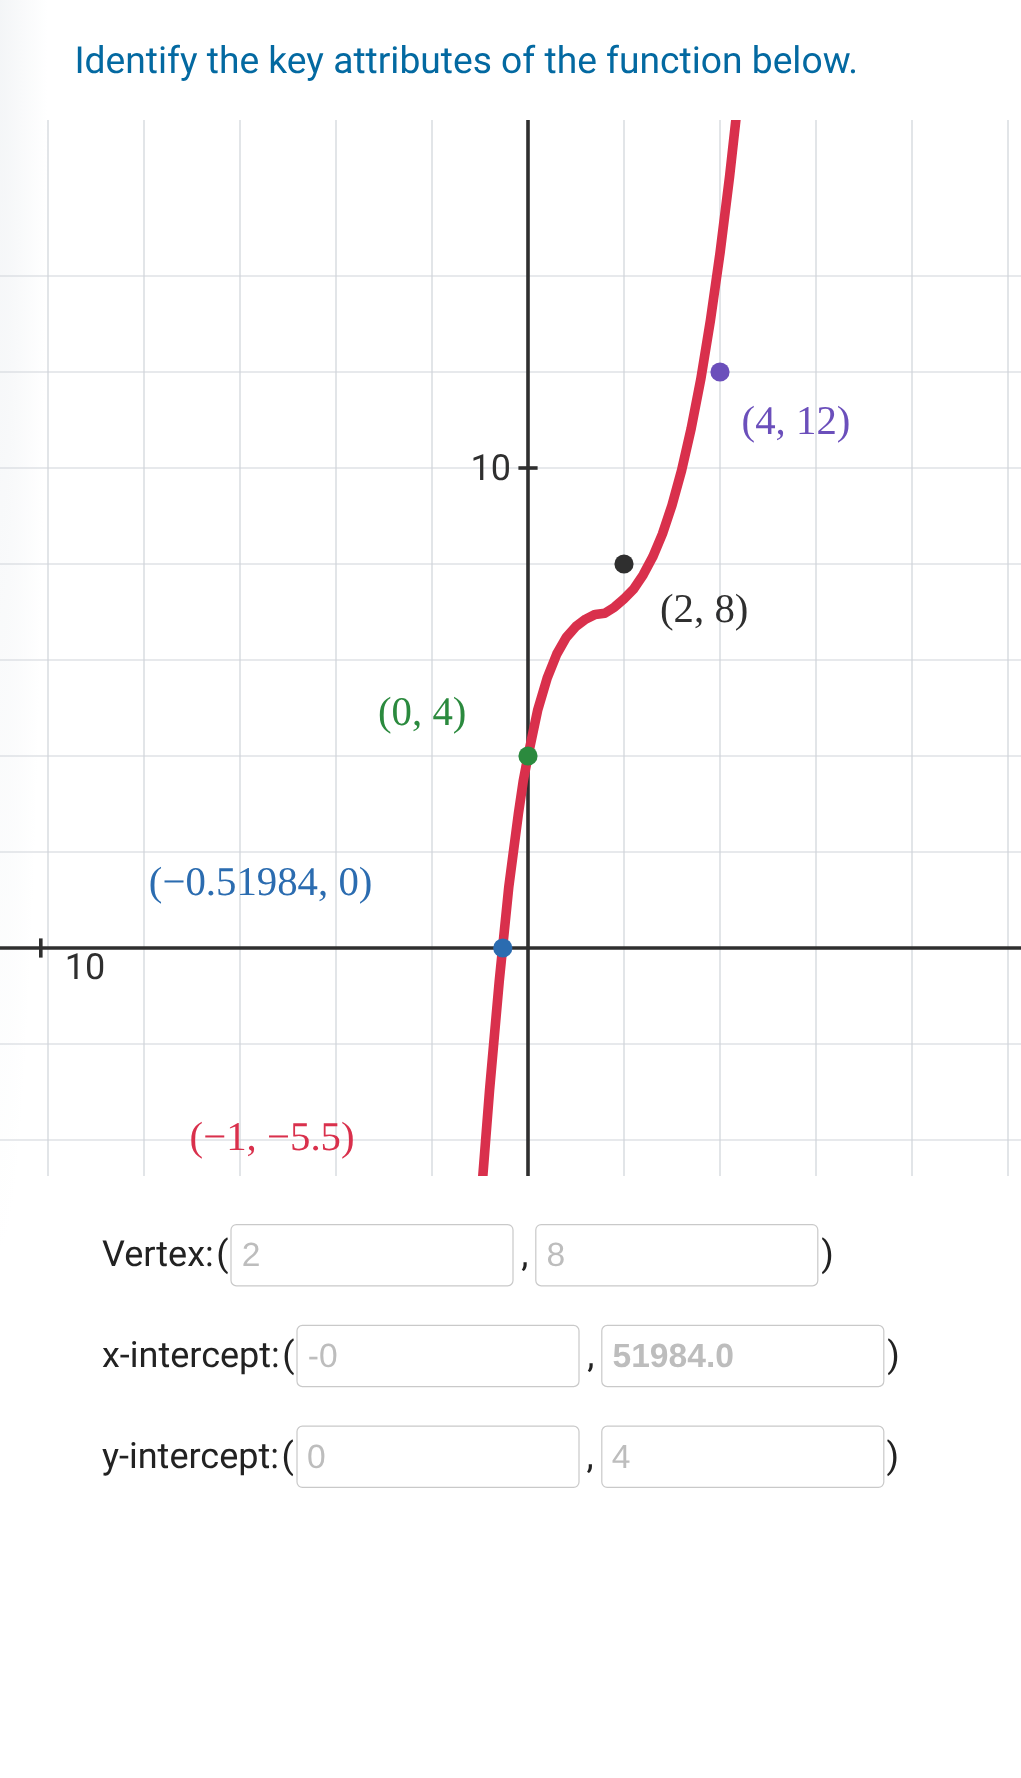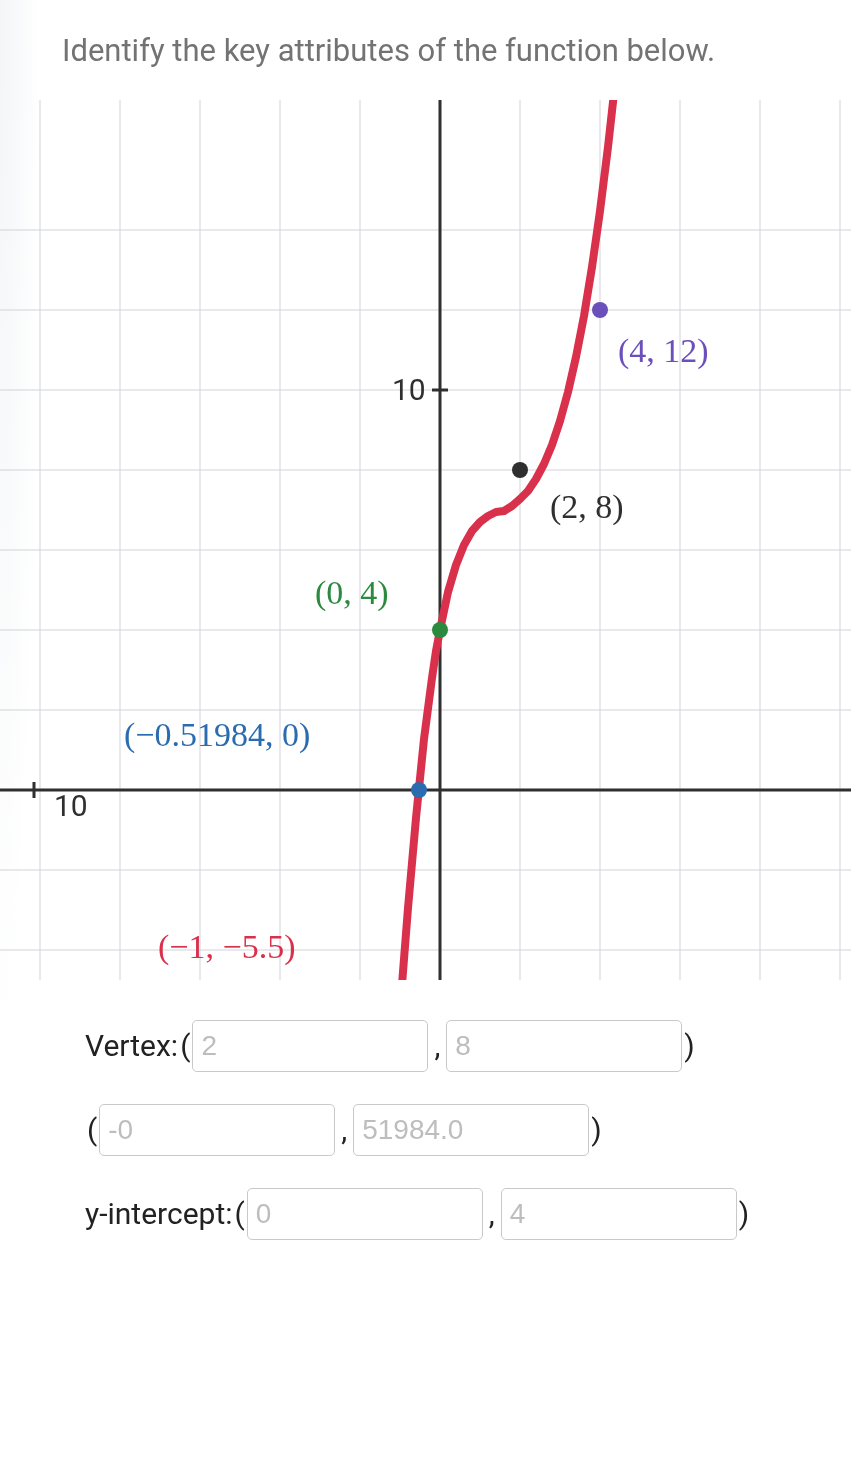--- a/index.html
+++ b/index.html
@@ -16,21 +16,21 @@
     position: absolute;
     left: 0; top: 0;
     width: 40px;
     height: 1060px;
     background: radial-gradient(ellipse at top left, rgba(190,200,210,0.18), rgba(255,255,255,0) 70%);
     pointer-events: none;
   }
   .question {
     font-size: 31px;
     font-weight: 400;
-    color: #737373;
+    color: #0369a1;
     padding: 30px 31px 10px 62px;
     line-height: 1.35;
   }
   .chart-wrap {
     position: relative;
     width: 851px;
     height: 880px;
     margin-top: 18px;
     overflow: hidden;
   }
@@ -56,21 +56,21 @@
     border-radius: 5px;
     padding: 4px 8px;
     color: #bdbdbd;
     background: #fff;
     outline: none;
   }
   input.answer::placeholder { color: #bdbdbd; }
   .w-a1 { width: 236px; }
   .w-a2 { width: 236px; }
   .w-b1 { width: 236px; }
-  .w-b2 { width: 236px; }
+  .w-b2 { width: 236px; font-weight: bold; }
   .w-c1 { width: 236px; }
   .w-c2 { width: 236px; }
 </style>
 </head>
 <body>
 
 <div class="left-accent"></div>
 
 <div class="question">Identify the key attributes of the function below.</div>
 
@@ -180,20 +180,21 @@
   <div class="row">
     <span class="label">Vertex: </span>
     <span class="paren">(</span>
     <input class="answer w-a1" placeholder="2" style="">
     <span class="sep">,</span>
     <input class="answer w-a2" placeholder="8" style="">
     <span class="paren">)</span>
   </div>
 
   <div class="row">
+    <span class="label">x-intercept: </span>
     <span class="paren">(</span>
     <input class="answer w-b1" placeholder="-0" style="">
     <span class="sep">,</span>
     <input class="answer w-b2" placeholder="51984.0" style="">
     <span class="paren">)</span>
   </div>
 
   <div class="row">
     <span class="label">y-intercept: </span>
     <span class="paren">(</span>

